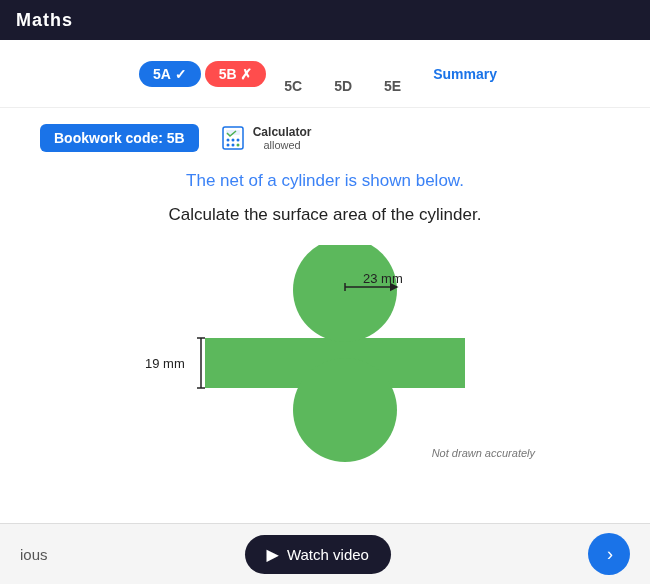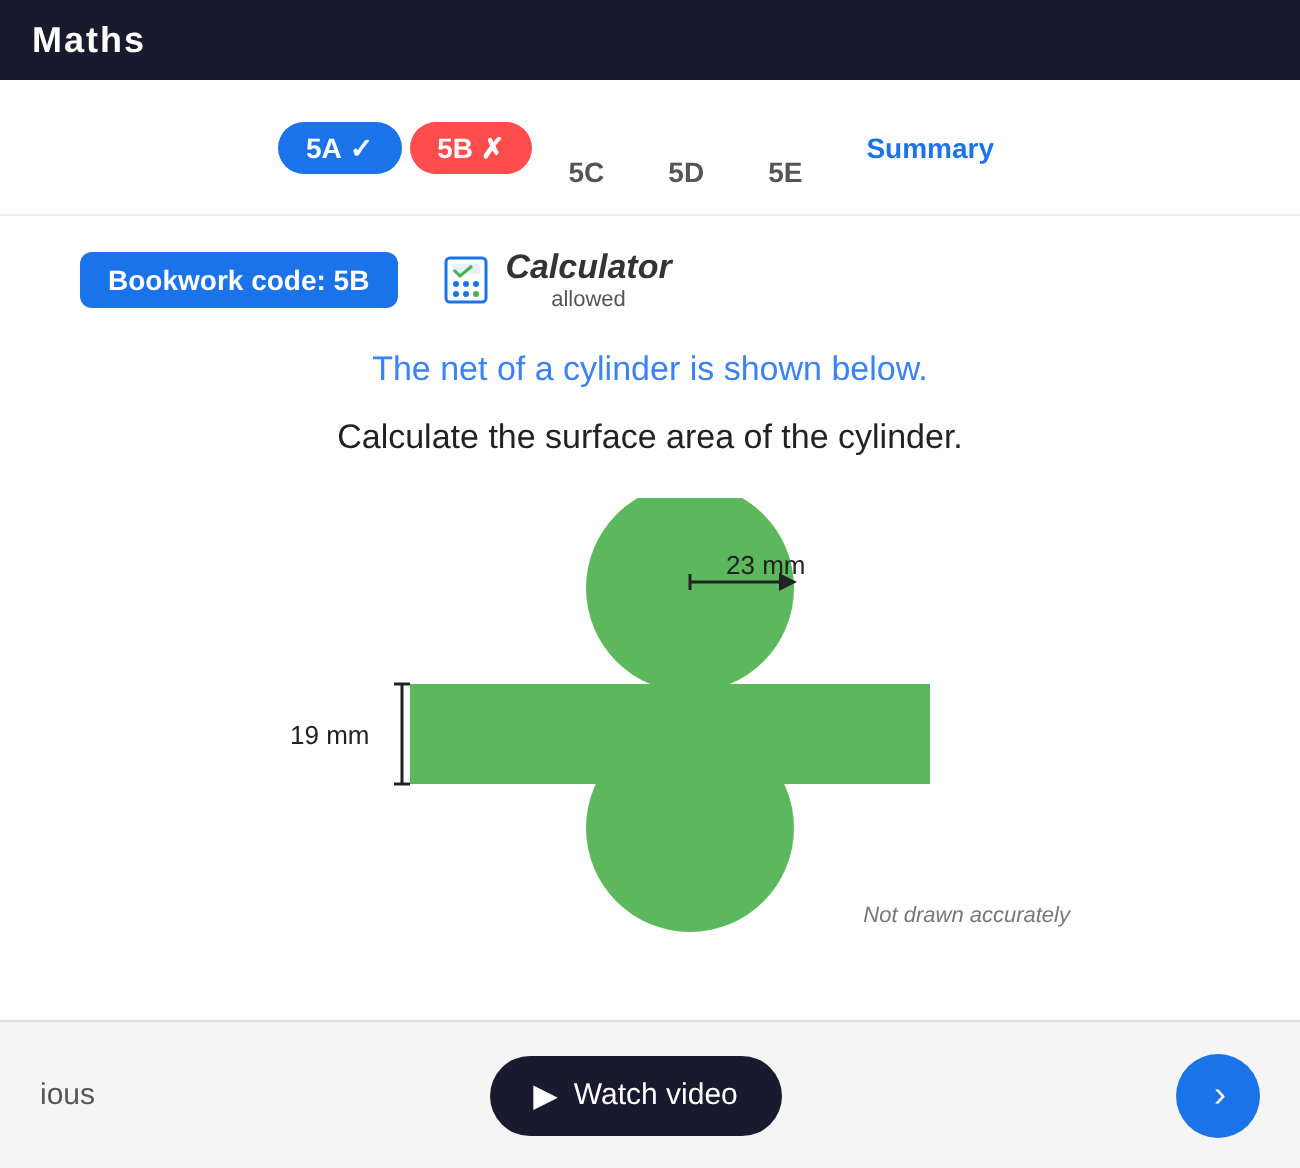--- a/index.html
+++ b/index.html
@@ -144,21 +144,21 @@
       color: #777;
       font-style: italic;
     }
 
     
     .bottom-bar {
       position: absolute;
       bottom: 0;
       left: 0;
       right: 0;
-      height: 74px;
+      height: 61px;
       background: #f5f5f5;
       border-top: 1px solid #ddd;
       display: flex;
       align-items: center;
       justify-content: space-between;
       padding: 0 20px;
     }
 
     .prev-btn {
       font-size: 15px;
@@ -235,21 +235,21 @@
           <circle cx="13" cy="15" r="1.5" fill="#1a73e8"></circle>
           <circle cx="18" cy="15" r="1.5" fill="#1a73e8"></circle>
           <circle cx="8" cy="20" r="1.5" fill="#1a73e8"></circle>
           <circle cx="13" cy="20" r="1.5" fill="#1a73e8"></circle>
           <circle cx="18" cy="20" r="1.5" fill="#4caf50"></circle>
 
           <polyline points="7,8 10,11 16,6" stroke="#4caf50" stroke-width="1.5" fill="none"></polyline>
         </svg>
       </div>
       <div>
-        <div style="font-weight:bold;font-size:17px;font-style:italic;">Calculator</div>
+        <div style="font-weight:bold;font-size:12px;">Calculator</div>
         <div style="font-size:11px;color:#555;">allowed</div>
       </div>
     </div>
   </div>
 
   <p class="question-text">The net of a cylinder is shown below.</p>
   <p class="question-instruction">Calculate the surface area of the cylinder.</p>
 
   <div class="diagram-container">
     <div class="diagram-svg-wrapper">

